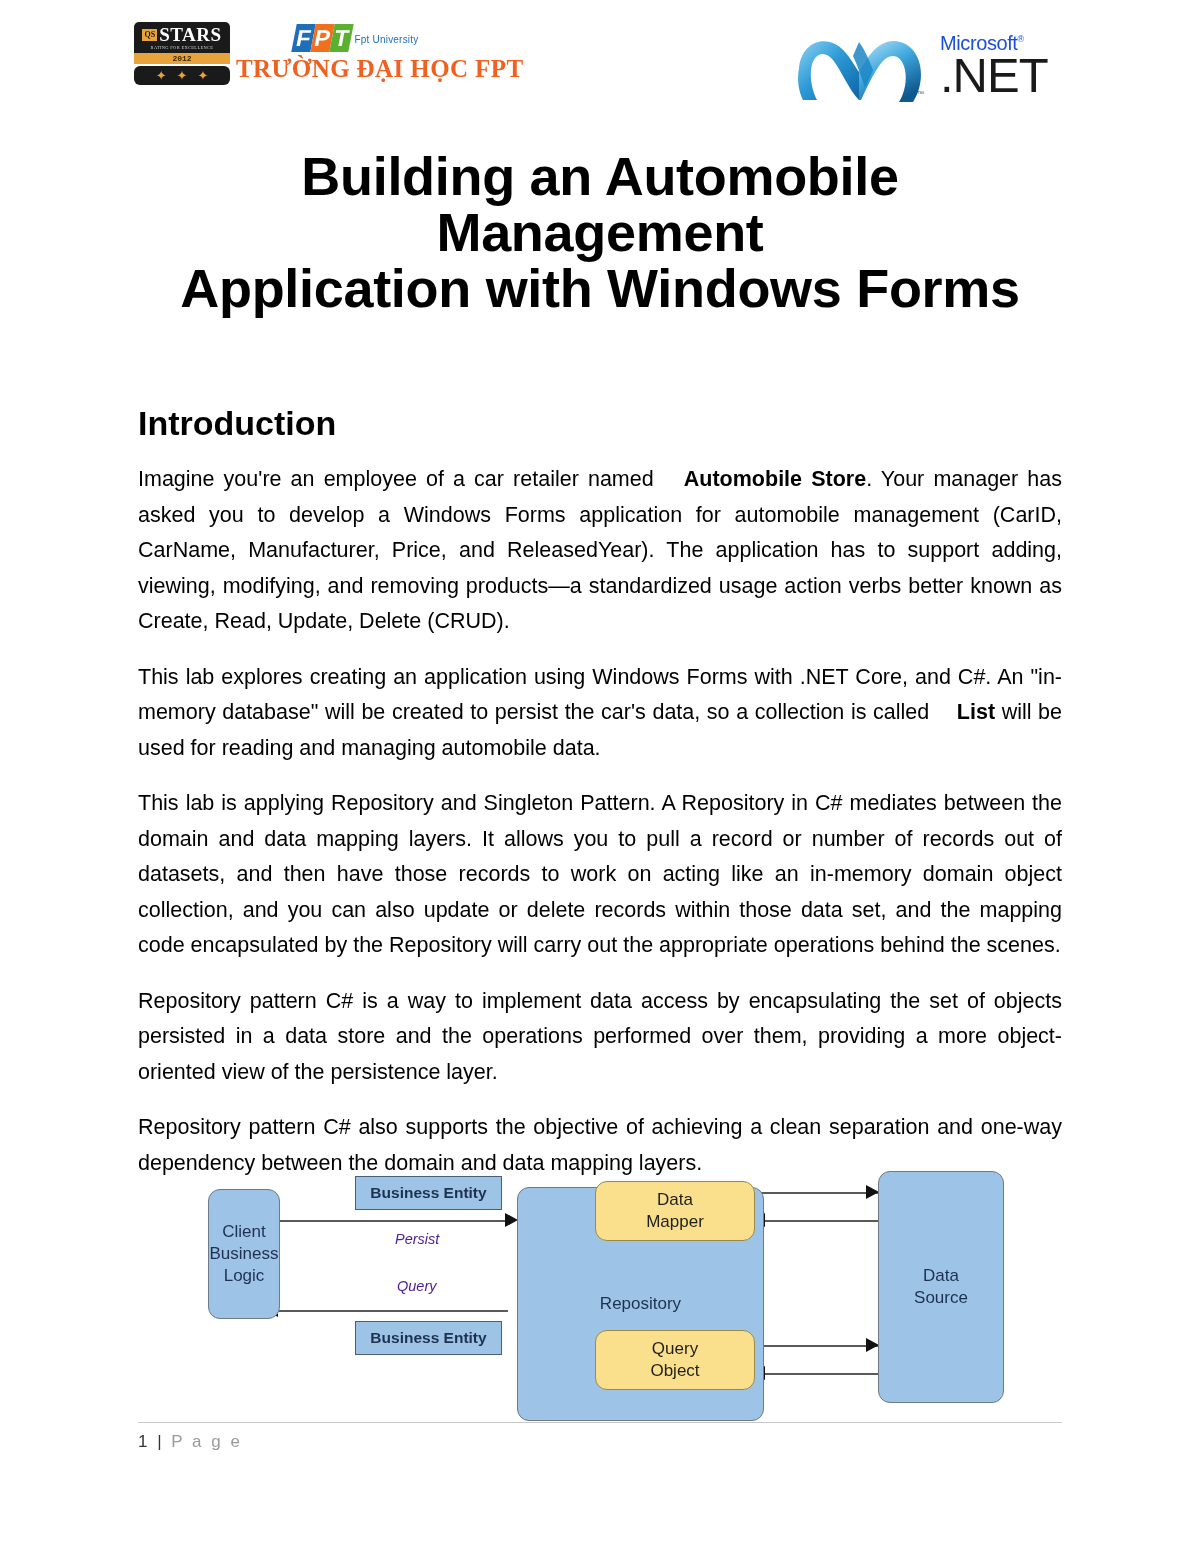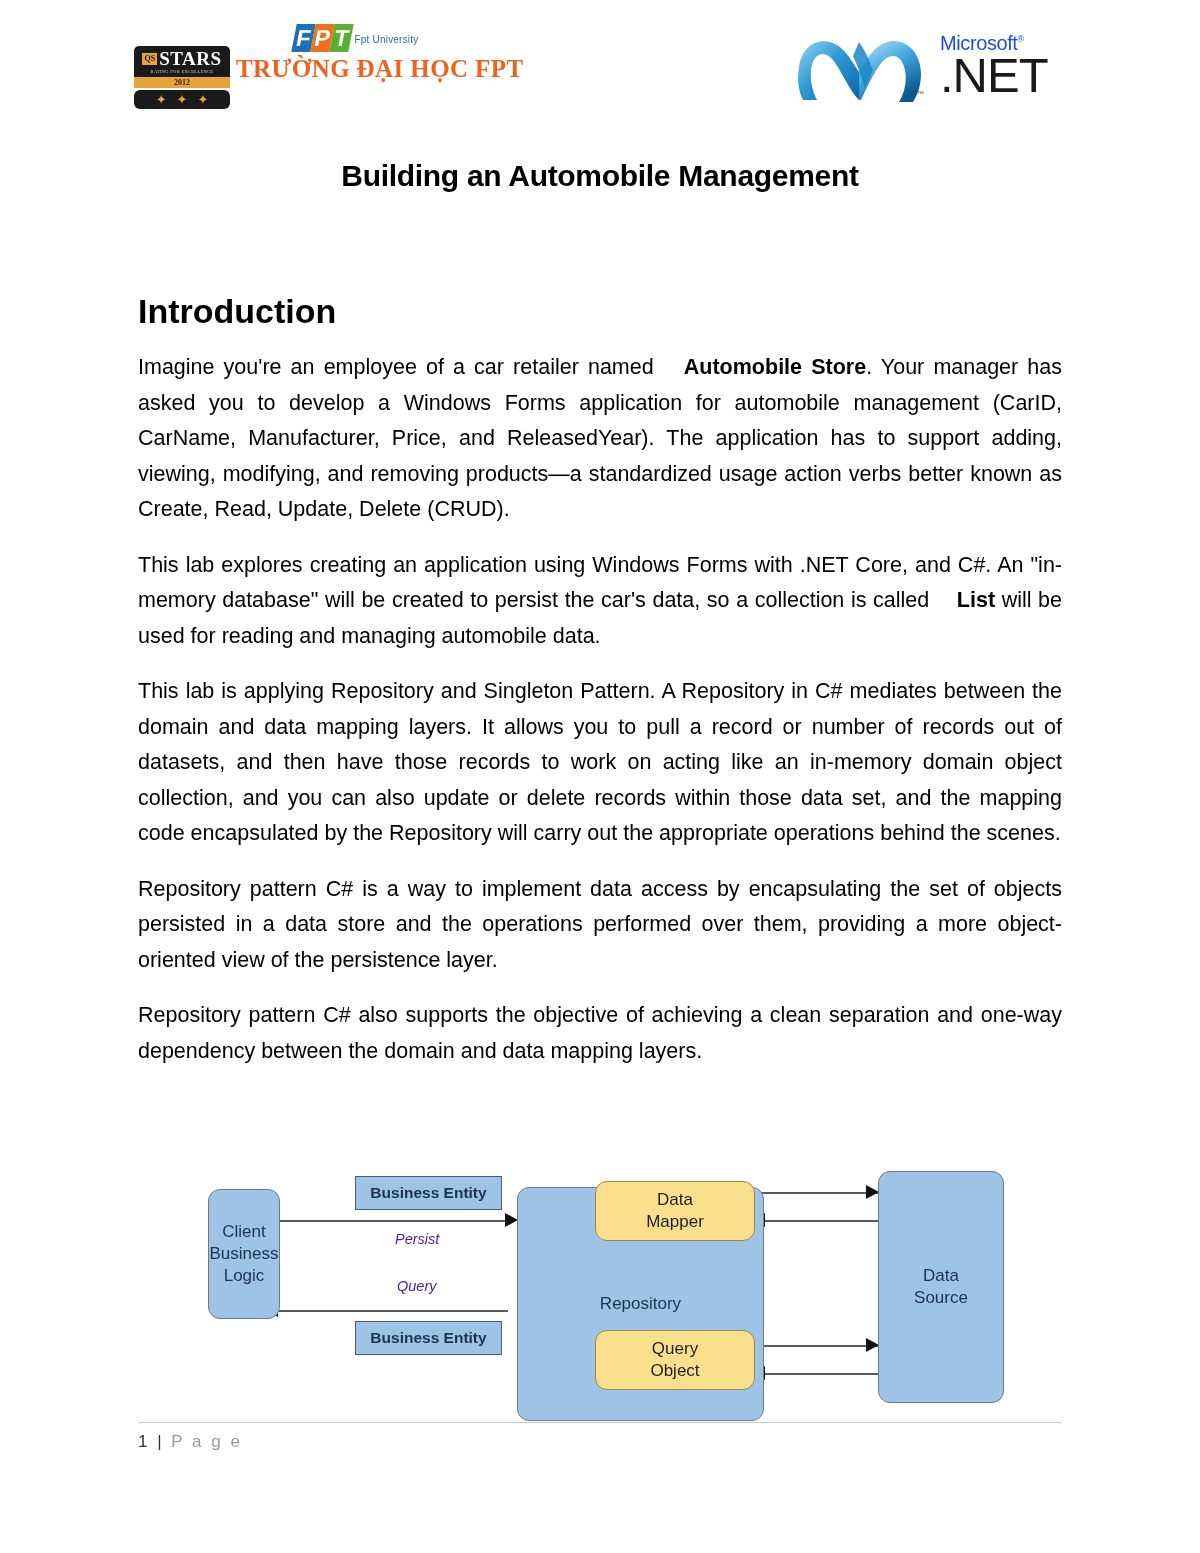--- a/index.html
+++ b/index.html
@@ -30,21 +30,20 @@
     left: 134px;
     top: 22px;
     width: 96px;
   }
   .qs-top {
     background: #1a1a1a;
     border-radius: 5px 5px 0 0;
     padding: 3px 4px 2px 4px;
     text-align: center;
     line-height: 1;
-    margin-top: 24px;
   }
   .qs-wordmark {
     display: flex;
     align-items: center;
     justify-content: center;
     gap: 2px;
   }
   .qs-sq {
     background: #E8A33D;
     color: #1a1a1a;
@@ -72,21 +71,21 @@
     overflow: hidden;
   }
   .qs-year {
     background: #E8A33D;
     color: #3a2a06;
     font-size: 8px;
     font-weight: bold;
     text-align: center;
     line-height: 11px;
     height: 11px;
-    font-family: Liberation Serif, serif;
+    font-family: Liberation Mono, monospace;
   }
   .qs-stars-row {
     background: #1a1a1a;
     border-radius: 6px;
     height: 19px;
     margin-top: 2px;
     display: flex;
     align-items: center;
     justify-content: center;
     gap: 10px;
@@ -192,21 +191,21 @@
     position: absolute;
     left: 138px;
     top: 0;
     width: 924px;
   }
   .doc-title {
     margin-top: 148px;
     text-align: center;
     font-family: "Liberation Sans Narrow", "Liberation Sans", sans-serif;
     font-weight: bold;
-    font-size: 30px;
+    font-size: 54px;
     line-height: 56px;
     letter-spacing: -0.3px;
     color: #000;
   }
   .h1 {
     margin-top: 88px;
     font-family: "Liberation Sans Narrow", "Liberation Sans", sans-serif;
     font-weight: bold;
     font-size: 34px;
     line-height: 38px;
@@ -369,20 +368,21 @@
       <div class="net-dotnet">.NET</div>
     </div>
   </div>
 
 </div>
 
 <div class="doc">
 
   <div class="doc-title">
     <div>Building an Automobile Management</div>
+    <div>Application with Windows Forms</div>
   </div>
 
   <div class="h1">Introduction</div>
 
   <p class="body"><span>Imagine you're an employee of a car retailer named </span><b>Automobile Store</b><span>. Your manager has asked you to develop a Windows Forms application for automobile management (CarID, CarName, Manufacturer, Price, and ReleasedYear). The application has to support adding, viewing, modifying, and removing products—a standardized usage action verbs better known as Create, Read, Update, Delete (CRUD).</span></p>
 
   <p class="body"><span>This lab explores creating an application using Windows Forms with .NET Core, and C#. An "in-memory database" will be created to persist the car's data, so a collection is called </span><b>List</b><span> will be used for reading and managing automobile data.</span></p>
 
   <p class="body">This lab is applying Repository and Singleton Pattern. A Repository in C# mediates between the domain and data mapping layers. It allows you to pull a record or number of records out of datasets, and then have those records to work on acting like an in-memory domain object collection, and you can also update or delete records within those data set, and the mapping code encapsulated by the Repository will carry out the appropriate operations behind the scenes.</p>
 

